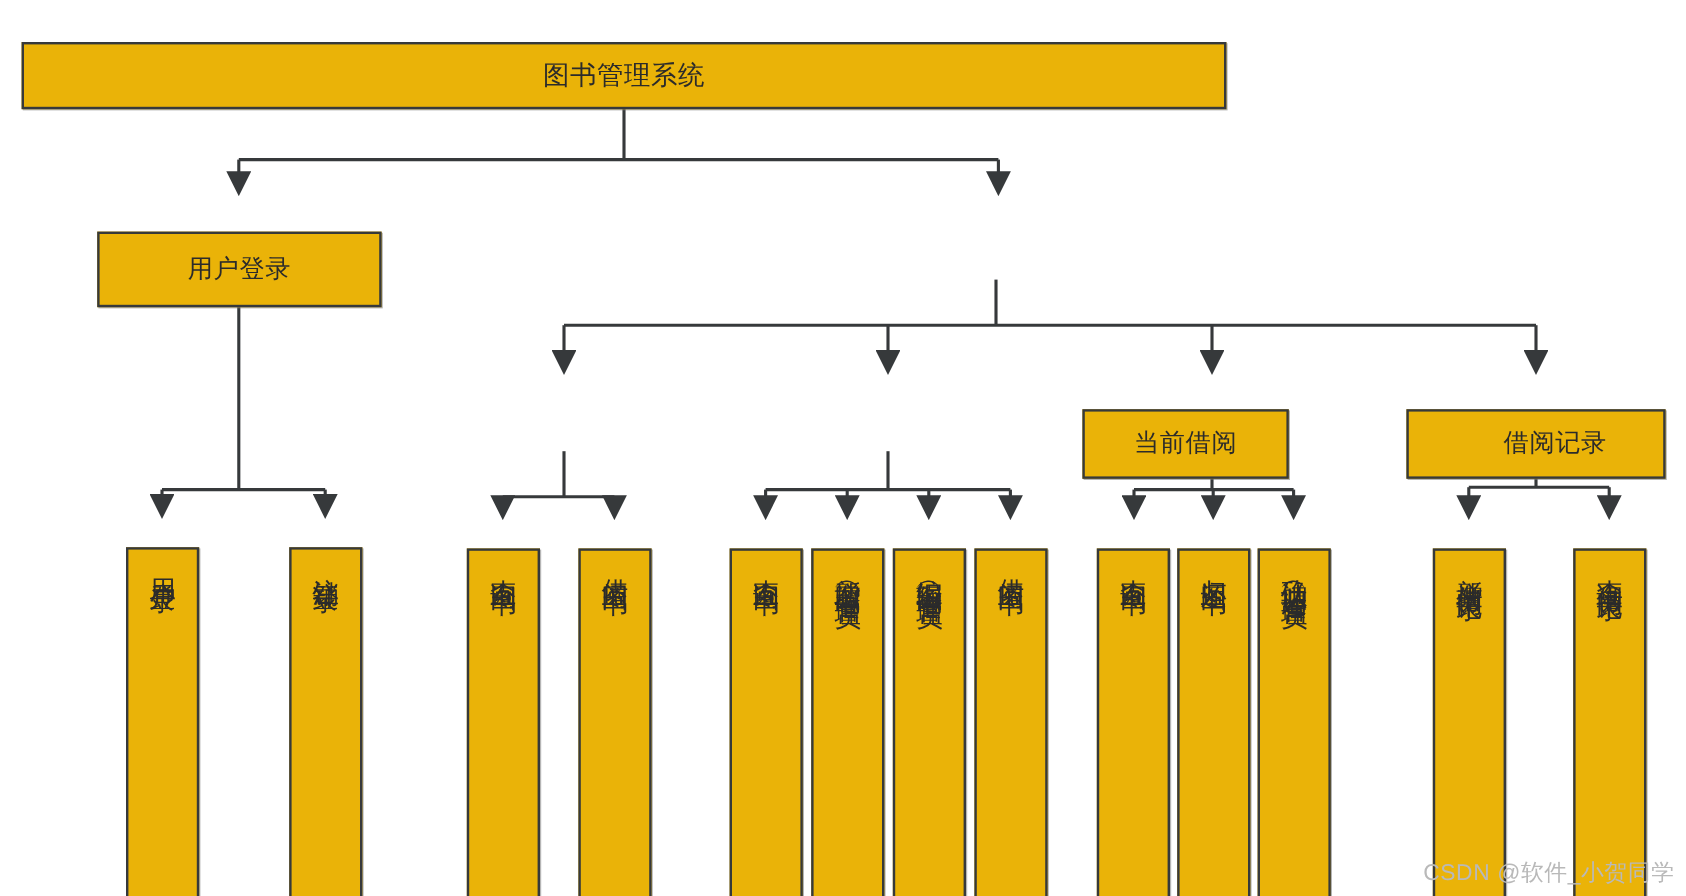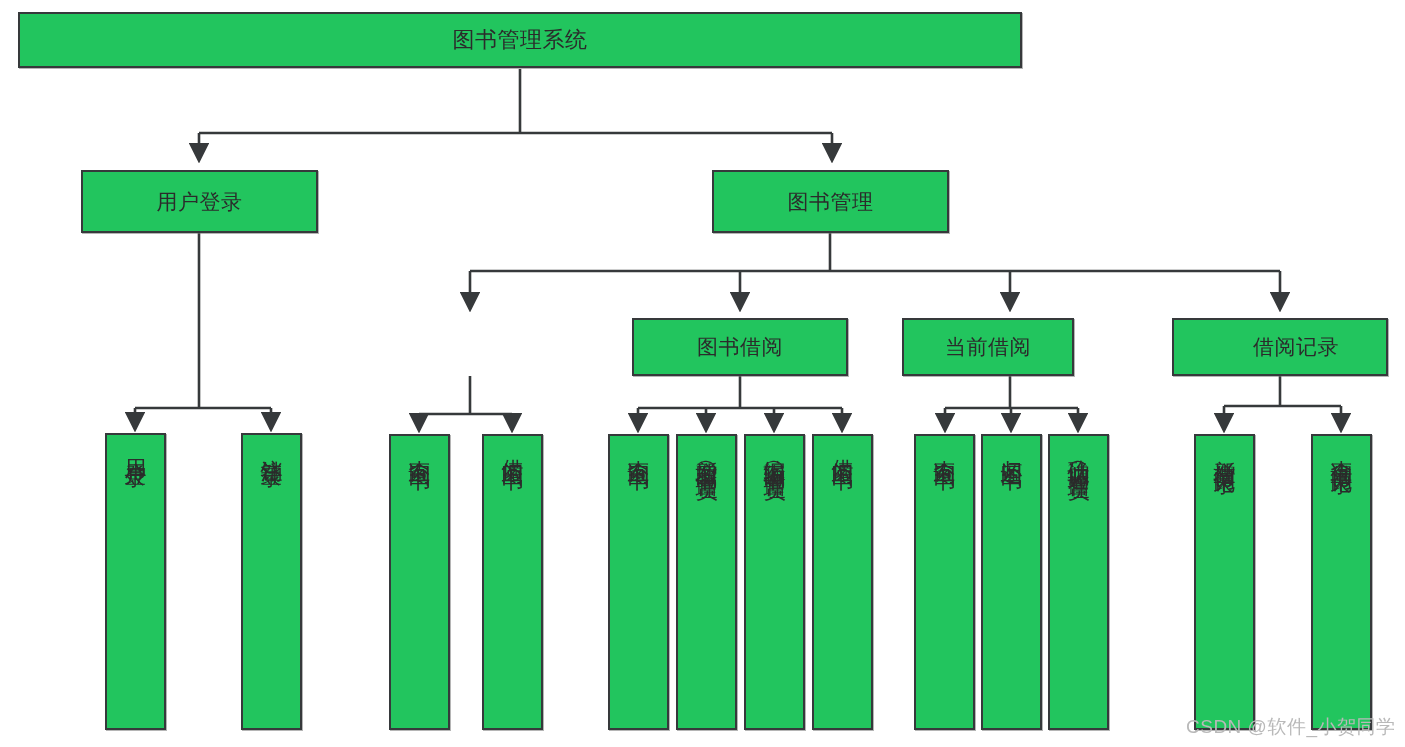--- a/index.html
+++ b/index.html
@@ -22,28 +22,29 @@
     position: absolute;
     left: 0;
     top: 0;
     width: 1405px;
     height: 747px;
     pointer-events: none;
   }
   .node {
     position: absolute;
     box-sizing: border-box;
-    background: #22c55e;
+    background: #eab308;
     border: 2px solid #36393b;
     box-shadow: 1px 1px 0 0 rgba(120,120,120,0.55);
     display: flex;
     align-items: center;
     justify-content: center;
     color: #2b2b2b;
     line-height: 1.12;
+    margin-top: 23px;
   }
   .node-label {
     display: block;
     text-align: center;
   }
   
   .node.horiz .node-label {
     font-size: 21px;
     letter-spacing: 0.5px;
     white-space: nowrap;
@@ -131,28 +132,22 @@
   </svg>
 
   <div class="node horiz root" style="left:18px; top:12px; width:1004px; height:56px;">
     <span class="node-label">图书管理系统</span>
   </div>
 
   <div class="node horiz" style="left:81px; top:170px; width:237px; height:63px;">
     <span class="node-label">用户登录</span>
   </div>
 
-  <div class="node horiz" style="left:712px; top:170px; width:237px; height:63px;">
-    <span class="node-label">图书管理</span>
-  </div>
-
-
-  <div class="node horiz" style="left:632px; top:318px; width:216px; height:58px;">
-    <span class="node-label">图书借阅</span>
-  </div>
+
+
 
   <div class="node horiz" style="left:902px; top:318px; width:172px; height:58px;">
     <span class="node-label">当前借阅</span>
   </div>
 
   <div class="node horiz" style="left:1172px; top:318px; width:216px; height:58px;padding-left:32px;">
     <span class="node-label">借阅记录</span>
   </div>
 
   <div class="node vert" style="left:105px; top:433px; width:61px; height:297px;">

